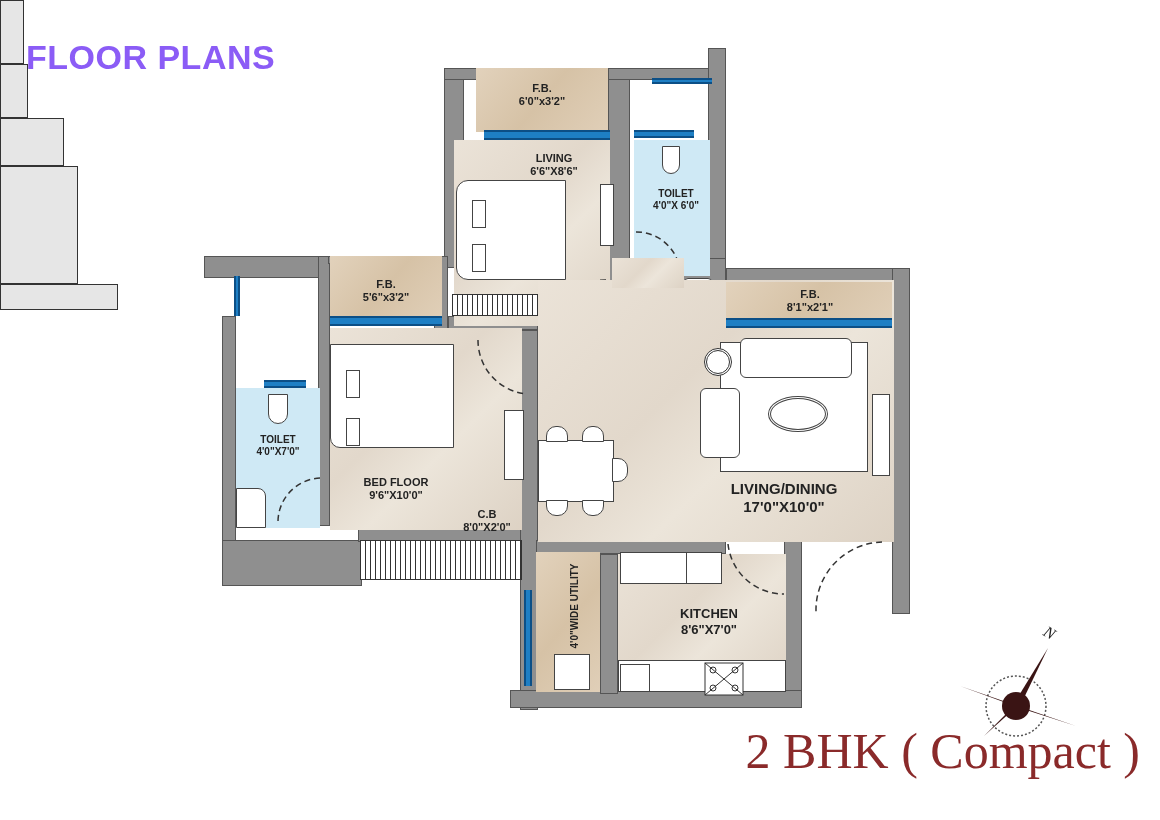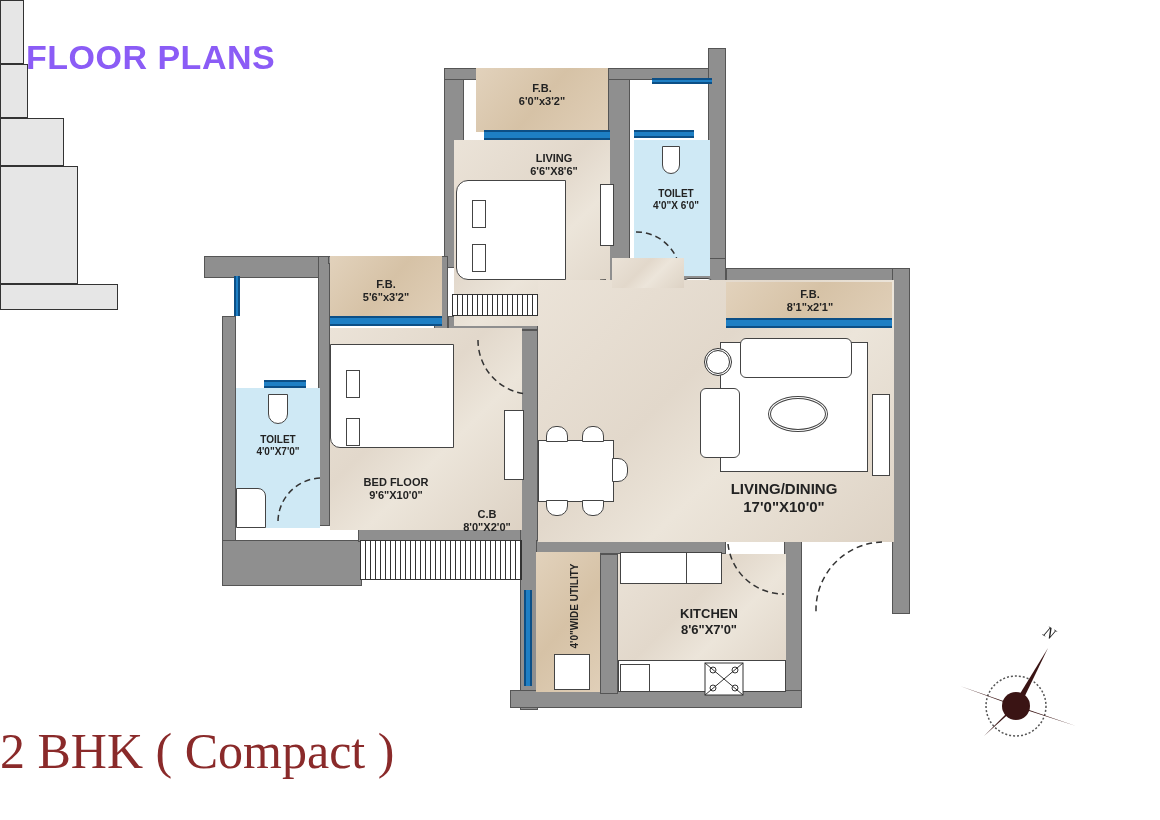--- a/index.html
+++ b/index.html
@@ -1,19 +1,19 @@
 <!DOCTYPE html>
 <html><head>
 <meta charset="utf-8">
 <style>
   html,body{margin:0;padding:0;background:#ffffff;}
   body{width:1160px;height:820px;position:relative;overflow:hidden;font-family:"Liberation Sans",sans-serif;}
   .abs{position:absolute;}
   .header-title{left:26px;top:38px;font-size:34px;font-weight:bold;color:#8b5cf6;letter-spacing:0.5px;}
-  .footer-title{left:0;width:1140px;top:722px;text-align:left;font-family:"Liberation Serif","DejaVu Serif",serif;font-size:50px;color:#8a2a2a;}
+  .footer-title{left:0;width:1140px;top:722px;text-align:right;font-family:"Liberation Serif","DejaVu Serif",serif;font-size:50px;color:#8a2a2a;}
   .wall{position:absolute;background:#8f8f8f;border:1px solid #555;box-sizing:border-box;}
   .room{position:absolute;box-sizing:border-box;}
   .marble{background:#e8dfd3;background-image:linear-gradient(135deg,#ebe3d8 0%,#e2d8cb 40%,#ece5da 60%,#ddd2c4 100%);}
   .wood{background:#dccab2;background-image:linear-gradient(130deg,#e2d2bc 0%,#d6c2a6 50%,#e0cfb8 100%);}
   .tile{background:#cfe9f5;}
   .duct{background:#e6e6e6;border:1px solid #333;box-sizing:border-box;}
   .win{position:absolute;background:#1e7fc4;border-top:2px solid #0c4f86;border-bottom:2px solid #0c4f86;box-sizing:border-box;}
   .winv{position:absolute;background:#1e7fc4;border-left:2px solid #0c4f86;border-right:2px solid #0c4f86;box-sizing:border-box;}
   .lbl{position:absolute;text-align:center;font-weight:bold;color:#222;line-height:1.2;}
   .lbl .n{display:block;}

